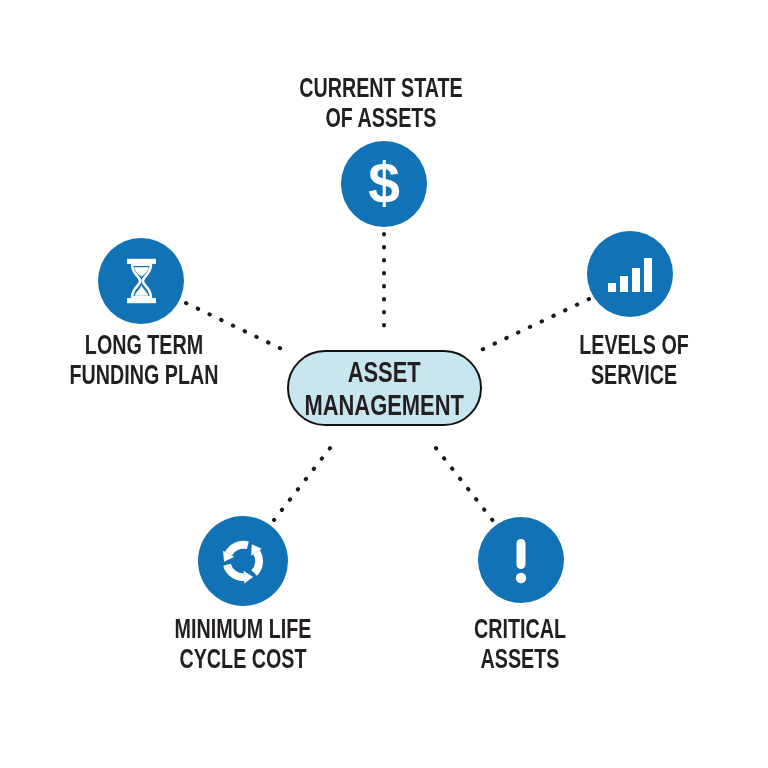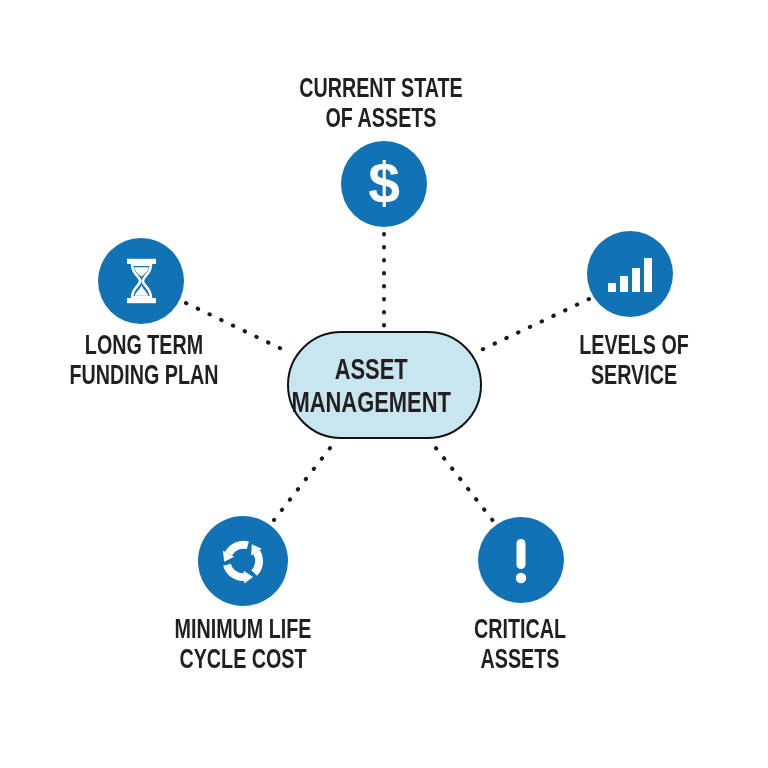--- a/index.html
+++ b/index.html
@@ -32,24 +32,24 @@
     white-space:nowrap;
   }
   .glyph-dollar{
     color:var(--icon);font-weight:bold;font-size:57px;line-height:1;
     transform:translateY(-1px);
   }
   .icon-svg{display:block;}
   .icon-fill{fill:var(--icon);}
   .icon-stroke{fill:none;stroke:var(--icon);}
   .pill{
-    position:absolute;left:287px;top:331px;width:195px;height:108px;
+    position:absolute;left:287px;top:350px;width:195px;height:76px;
     background:var(--pill-fill);border:2.5px solid #111;border-radius:54px;
     box-sizing:border-box;
-    display:flex;align-items:center;justify-content:flex-end;
+    display:flex;align-items:center;justify-content:center;
   }
   .pill-text{
     text-align:center;color:var(--text);font-weight:bold;
     font-size:30px;line-height:33px;transform:scaleX(0.73);
     white-space:nowrap;
   }
   
   .c-top{left:341px;top:141px;}
   .c-right{left:587px;top:231px;}
   .c-bottomright{left:478px;top:517px;}

